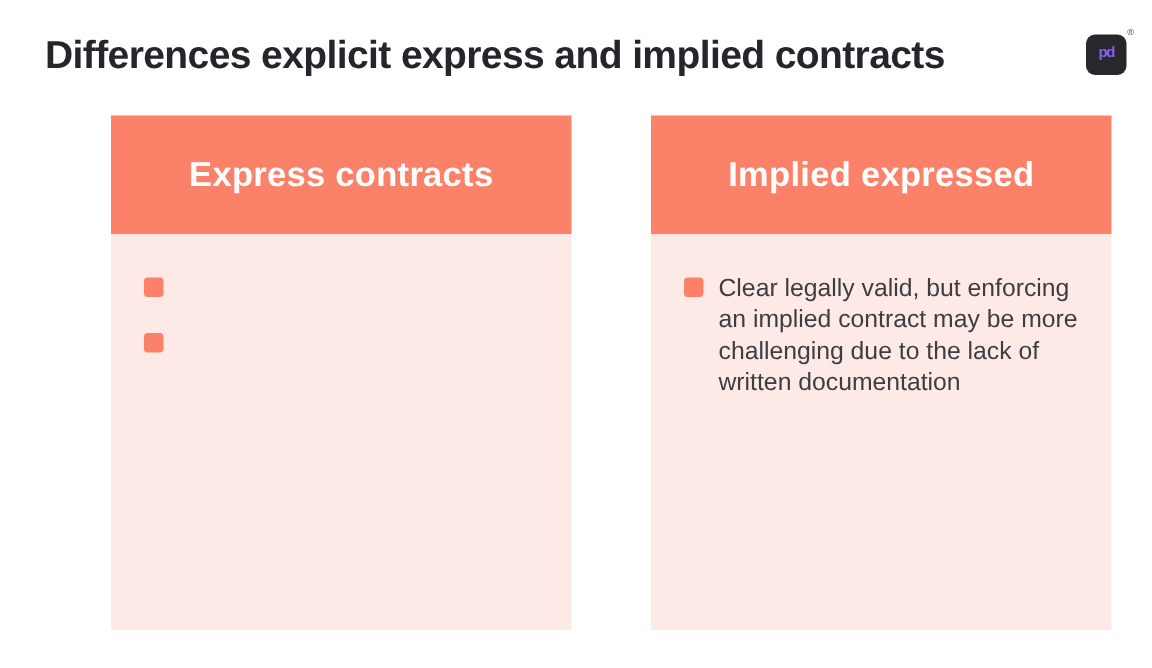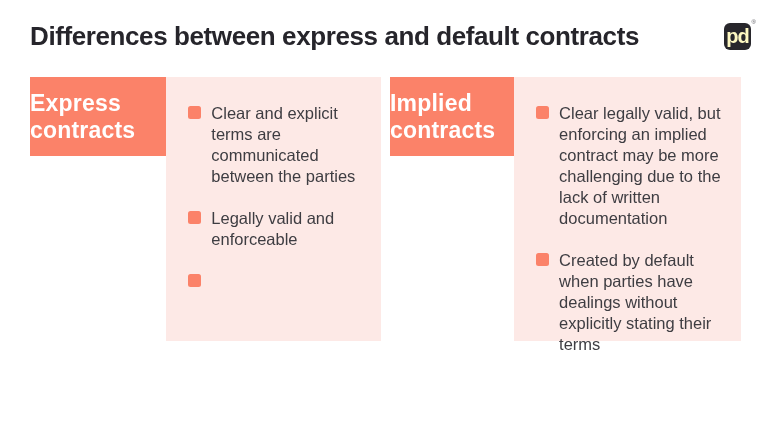--- a/index.html
+++ b/index.html
@@ -35,23 +35,23 @@
     width: 27px; height: 27px;
     margin-top: 1px;
     background: var(--logo-bg, #28272C);
     border-radius: 6px;
     display: flex;
     align-items: center;
     justify-content: center;
     flex: none;
   }
   .logo-text {
-    color: #fef9c3;
+    color: #8b5cf6;
     font-weight: 700;
-    font-size: 20px;
+    font-size: 10px;
     letter-spacing: -1px;
     line-height: 1;
     transform: translateY(-1px);
   }
   .logo-mark {
     position: absolute;
     top: -4px; right: -5px;
     font-size: 6px;
     color: #55545a;
     line-height: 1;
@@ -59,21 +59,22 @@
   .columns {
     position: absolute;
     left: 30px; top: 77px;
     width: 711px;
     display: flex;
     gap: 9px;
   }
   .col {
     flex: 1;
     display: flex;
-    flex-direction: row;
+    flex-direction: column;
+    margin-left: 44px;
   }
   .col-header {
     height: 79px;
     background: var(--coral, #FB8269);
     color: #ffffff;
     display: flex;
     align-items: center;
     justify-content: center;
     font-size: 23px;
     font-weight: 700;
@@ -103,54 +104,45 @@
   }
   .col-express .item-text { max-width: 240px; }
   .col-implied .item-text { max-width: 272px; }
 </style>
 </head>
 <body>
 
 <div class="canvas">
 
   <div class="header-row">
-    <h1 class="title">Differences between express and default contracts</h1>
+    <h1 class="title">Differences explicit express and implied contracts</h1>
     <div class="logo">
       <span class="logo-text">pd</span>
       <span class="logo-mark">®</span>
     </div>
   </div>
 
   <div class="columns">
 
     <section class="col col-express">
       <div class="col-header">Express contracts</div>
       <ul class="col-body">
         <li class="item">
           <span class="bullet"></span>
-          <span class="item-text">Clear and explicit terms are communicated between the parties</span>
-        </li>
-        <li class="item">
-          <span class="bullet"></span>
-          <span class="item-text">Legally valid and enforceable</span>
         </li>
         <li class="item">
           <span class="bullet"></span>
         </li>
       </ul>
     </section>
 
     <section class="col col-implied">
-      <div class="col-header">Implied contracts</div>
+      <div class="col-header">Implied expressed</div>
       <ul class="col-body">
         <li class="item">
           <span class="bullet"></span>
           <span class="item-text">Clear legally valid, but enforcing an implied contract may be more challenging due to the lack of written documentation</span>
-        </li>
-        <li class="item">
-          <span class="bullet"></span>
-          <span class="item-text">Created by default when parties have dealings without explicitly stating their terms</span>
         </li>
       </ul>
     </section>
 
   </div>
 </div>
 
 </body></html>

